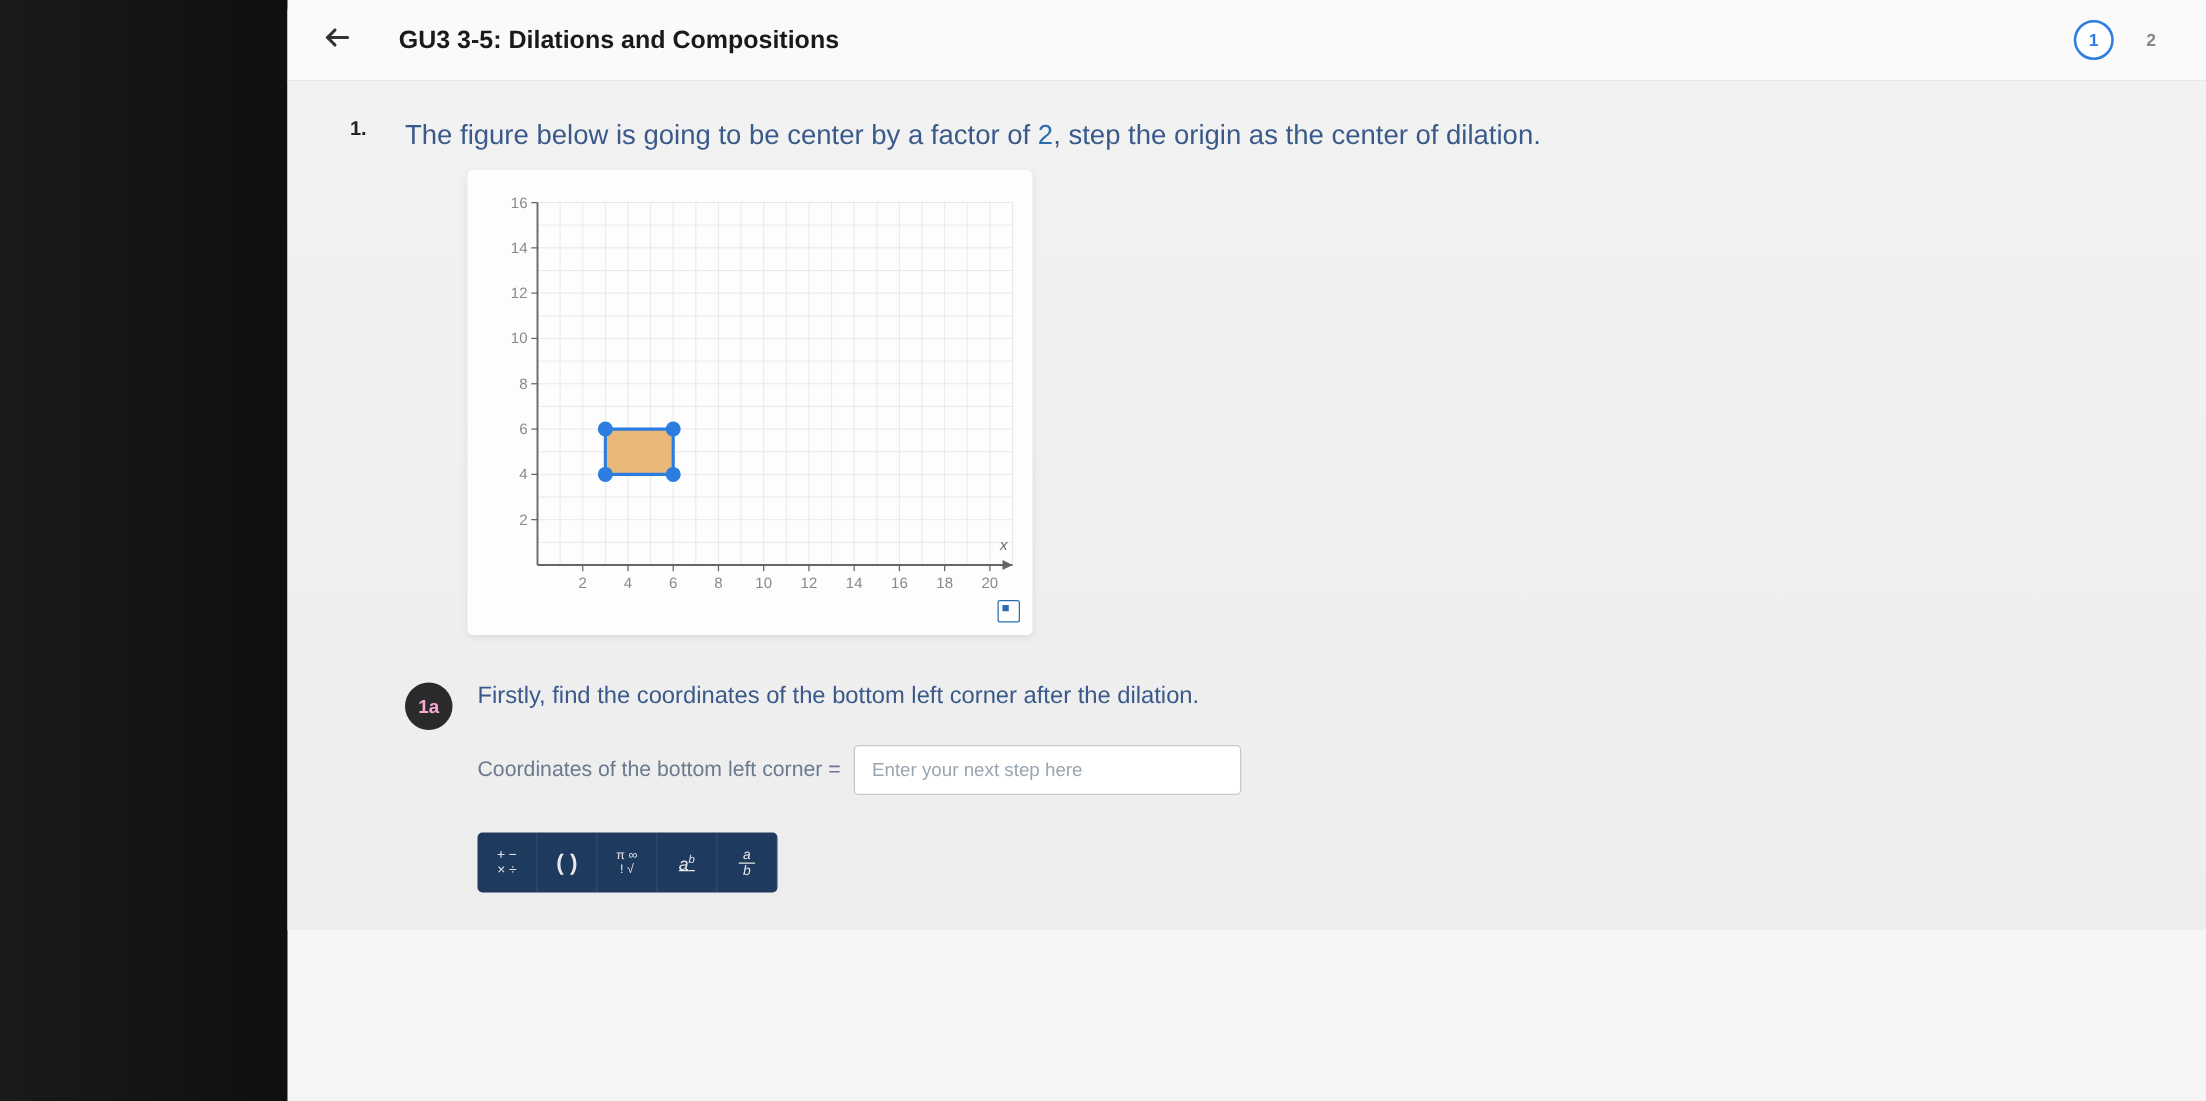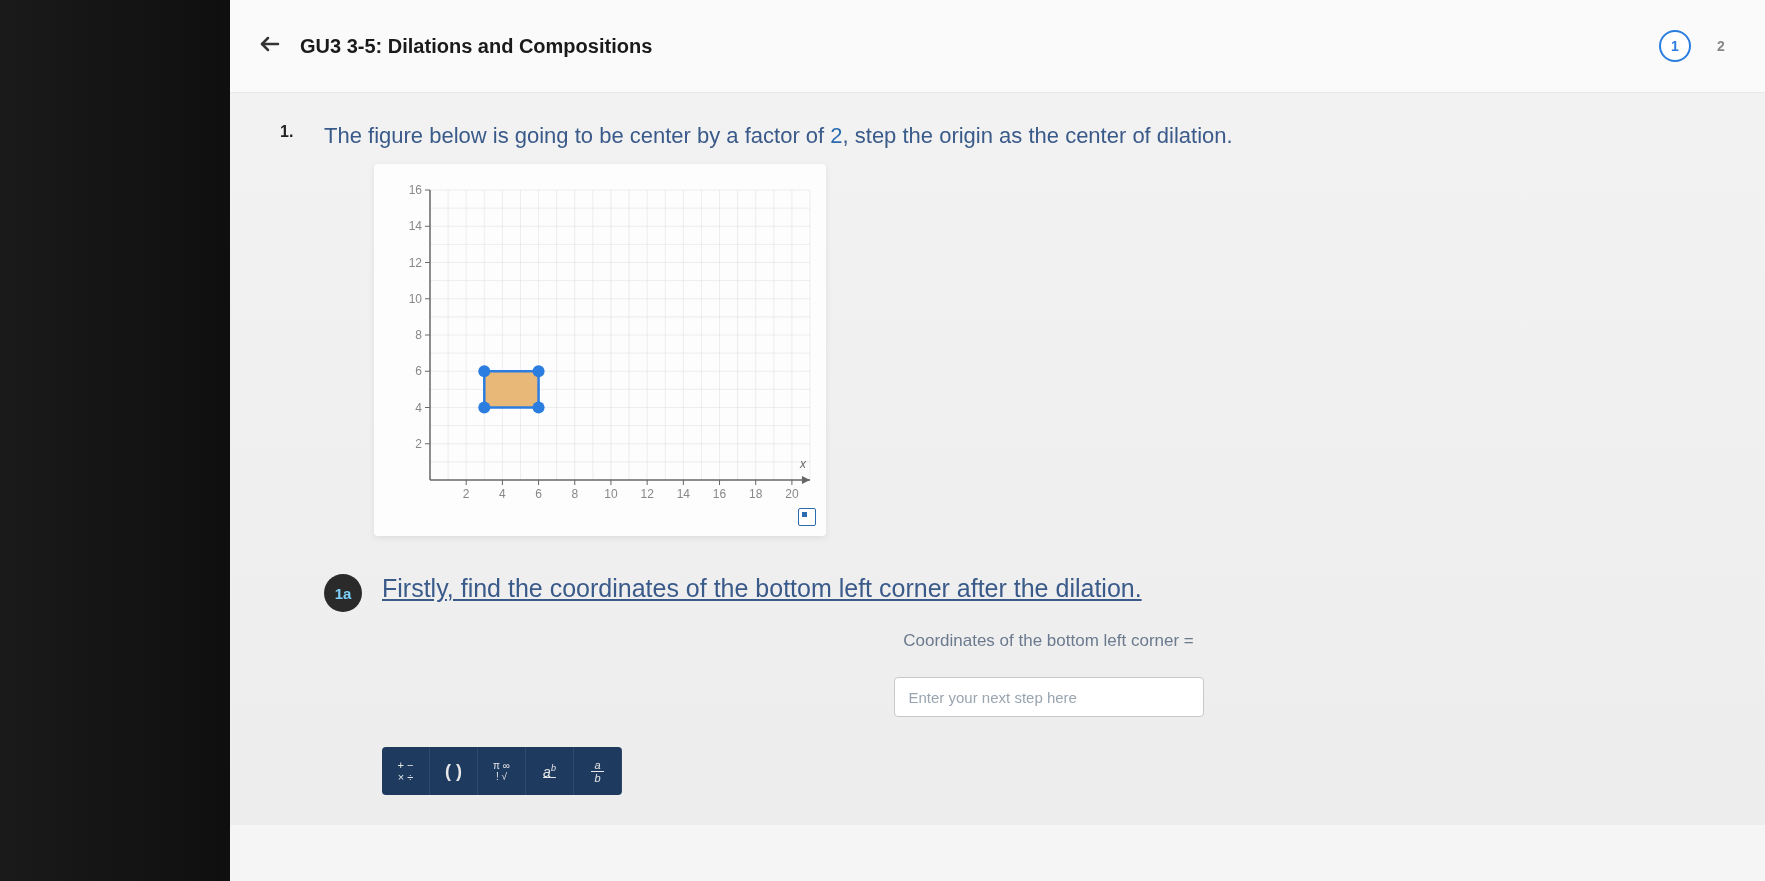--- a/index.html
+++ b/index.html
@@ -23,23 +23,24 @@
       left: 230px;
       top: 0;
       right: 0;
       height: 100%;
       background: #f5f5f5;
       border-radius: 8px 0 0 0;
     }
     .header-bar {
       display: flex;
       align-items: center;
-      padding: 30px 28px;
+      padding: 16px 28px;
       background: #fafafa;
       border-bottom: 1px solid #e8e8e8;
+      gap: 19px;
     }
     .back-arrow {
       cursor: pointer;
       margin-right: 18px;
       color: #333;
     }
     .page-title {
       font-size: 20px;
       font-weight: 700;
       color: #1a1a1a;
@@ -131,44 +132,42 @@
       display: flex;
       gap: 20px;
       margin-top: 38px;
       align-items: flex-start;
     }
     .subq-badge {
       width: 38px;
       height: 38px;
       border-radius: 50%;
       background: #2a2a2a;
-      color: #7dd3fc;
+      color: #f9a8d4;
       display: flex;
       align-items: center;
       justify-content: center;
       font-size: 15px;
       font-weight: 600;
       flex-shrink: 0;
     }
     .subq-body {
       flex: 1;
     }
     .subq-text {
-      font-size: 25px;
+      font-size: 19px;
       color: #3a5a8a;
       font-weight: 500;
       margin-bottom: 28px;
-      text-decoration: underline;
     }
     .answer-row {
       display: flex;
       align-items: center;
-      gap: 26px;
+      gap: 10px;
       margin-bottom: 30px;
-      flex-direction: column;
     }
     .answer-label {
       font-size: 17px;
       color: #6b7a8f;
     }
     .answer-input {
       height: 40px;
       width: 310px;
       padding: 0 14px;
       border: 1px solid #c8c8c8;

